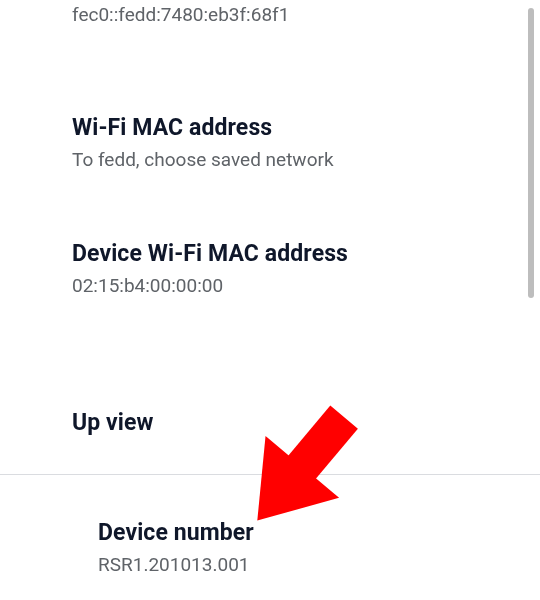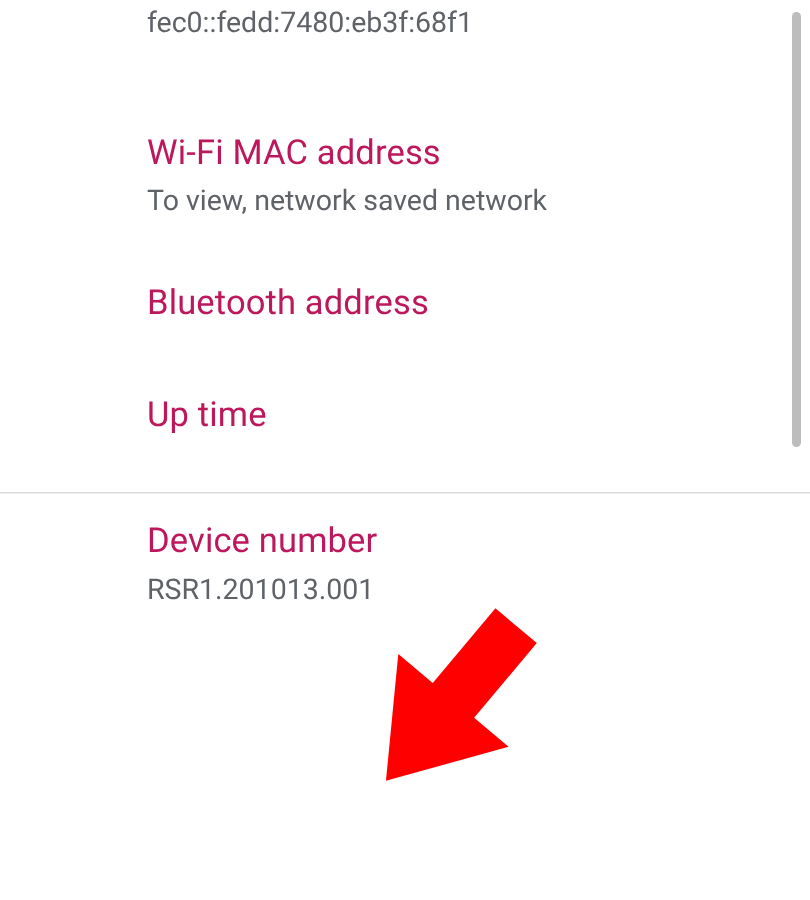--- a/index.html
+++ b/index.html
@@ -5,39 +5,40 @@
     * { margin: 0; padding: 0; box-sizing: border-box; }
     body {
       width: 540px;
       height: 600px;
       background: #ffffff;
       font-family: Roboto, "Helvetica Neue", Arial, sans-serif;
       position: relative;
       overflow: hidden;
     }
     .content {
-      padding-left: 98px;
+      padding-left: 72px;
       padding-right: 20px;
     }
     .ip-block {
       color: #5f6368;
       font-size: 19px;
       line-height: 1.35;
       padding-top: 2px;
       padding-bottom: 18px;
     }
     .section {
       padding-top: 42px;
     }
     .section-title {
-      color: #be185d;
+      color: #0f172a;
       font-size: 23px;
-      font-weight: 400;
+      font-weight: 700;
       letter-spacing: 0.1px;
       margin-bottom: 6px;
+      margin-top: 26px;
     }
     .section-value {
       color: #5f6368;
       font-size: 19px;
       line-height: 1.35;
     }
     .divider {
       border-top: 1px solid #dadce0;
       margin-top: 38px;
       width: 100%;
@@ -67,30 +68,33 @@
 <body>
 
 <div class="content">
 
   <div class="ip-block">
     <div>fec0::fedd:7480:eb3f:68f1</div>
   </div>
 
   <div class="section">
     <div class="section-title">Wi-Fi MAC address</div>
-    <div class="section-value">To view, network saved network</div>
-  </div>
-
-
-  <div class="section">
-    <div class="section-title">Bluetooth address</div>
+    <div class="section-value">To fedd, choose saved network</div>
   </div>
 
   <div class="section">
-    <div class="section-title">Up time</div>
+    <div class="section-title">Device Wi-Fi MAC address</div>
+    <div class="section-value">02:15:b4:00:00:00</div>
+  </div>
+
+  <div class="section">
+  </div>
+
+  <div class="section">
+    <div class="section-title">Up view</div>
   </div>
 
 </div>
 
 <div class="divider"></div>
 
 <div class="build-section">
   <div class="section-title">Device number</div>
   <div class="section-value">RSR1.201013.001</div>
 </div>

